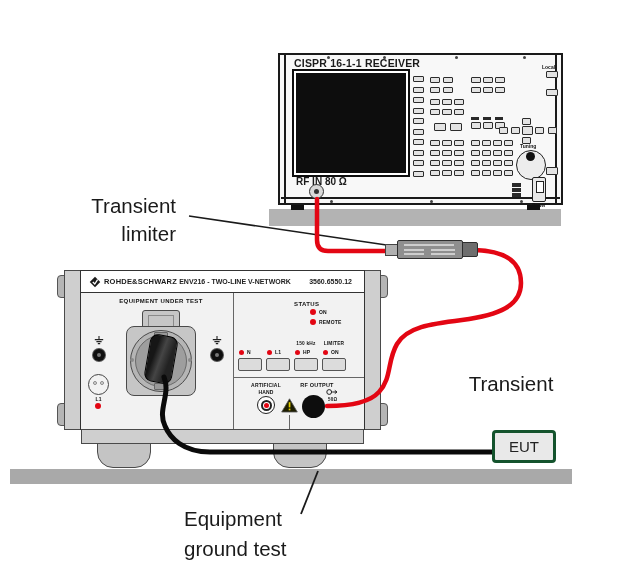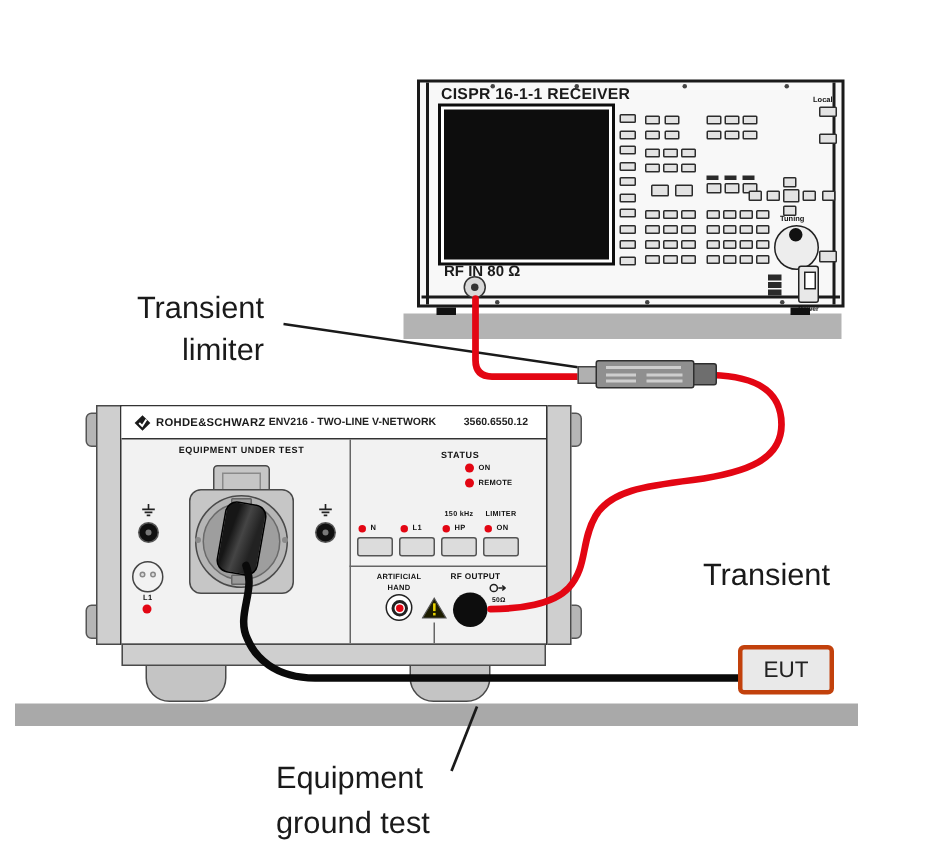--- a/index.html
+++ b/index.html
@@ -60,21 +60,21 @@
   .jack-dot{width:4px;height:4px;border-radius:50%;background:#777;}
   .l1-conn{left:88px;top:374px;width:21px;height:21px;border:1.3px solid #444;border-radius:50%;background:#f2f2f2;box-sizing:border-box;}
   .l1-dot{position:absolute;width:4px;height:4px;border:1px solid #888;border-radius:50%;background:#ddd;box-sizing:border-box;}
   .ah-outer{left:257px;top:396px;width:18px;height:18px;border:1.5px solid #222;border-radius:50%;background:#fff;box-sizing:border-box;display:flex;align-items:center;justify-content:center;}
   .ah-mid{width:11px;height:11px;border:2.5px solid #222;border-radius:50%;background:#fff;box-sizing:border-box;display:flex;align-items:center;justify-content:center;}
   .ah-dot{width:5px;height:5px;border-radius:50%;background:#e30613;}
   .rfout-conn{left:302px;top:395px;width:23px;height:23px;border-radius:50%;background:#0d0d0d;}
   .env-base{left:81px;top:429px;width:283px;height:15px;background:#cfcfcf;border:1.5px solid #4a4a4a;box-sizing:border-box;}
   .env-foot{width:54px;height:25px;background:#c4c4c4;border:1.5px solid #4a4a4a;border-radius:0 0 16px 16px;box-sizing:border-box;}
   
-  .eut-box{left:492px;top:430px;width:64px;height:33px;background:#e9e9e9;border:3px solid #c2410c;border-radius:4px;box-sizing:border-box;
+  .eut-box{left:492px;top:430px;width:64px;height:33px;background:#e9e9e9;border:3px solid #14532d;border-radius:4px;box-sizing:border-box;
            display:flex;align-items:center;justify-content:center;font-size:15px;color:#222;}
   .note{position:absolute;font-size:20.5px;color:#1a1a1a;}
   .svg-layer{position:absolute;left:0;top:0;pointer-events:none;}
 </style>
 </head>
 <body>
 
 <div class="canvas">
 
   <div class="abs shelf"></div>

